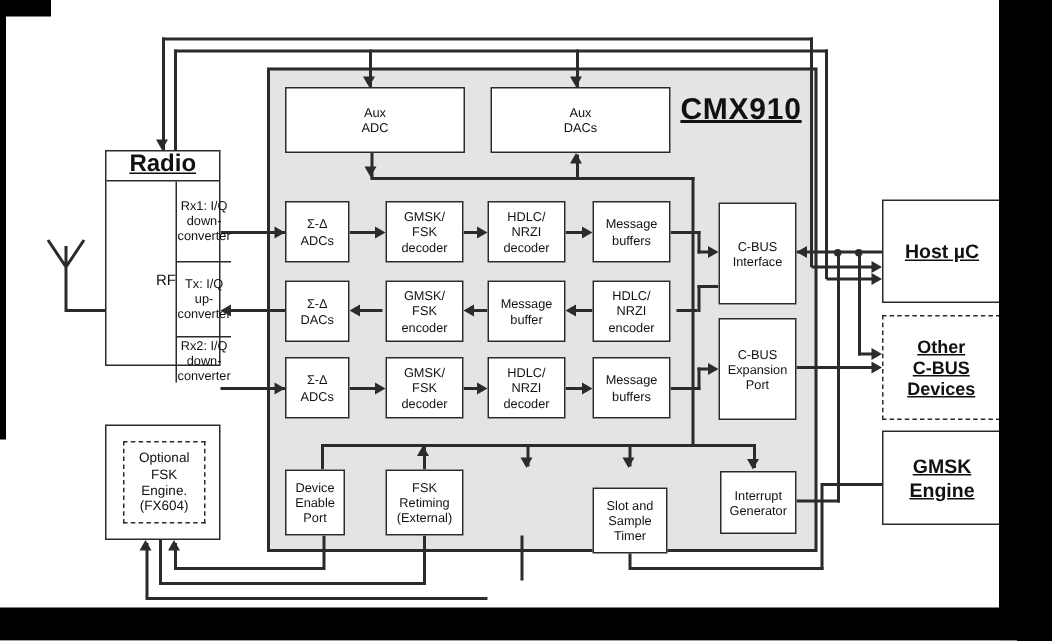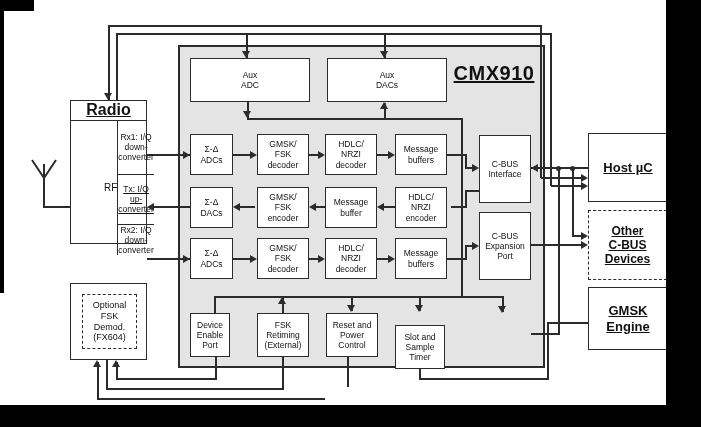--- a/index.html
+++ b/index.html
@@ -69,49 +69,48 @@
   <div class="blk" style="left:479px;top:212px;width:52px;height:68px;">C-BUS
 Expansion
 Port</div>
 
   <div class="blk" style="left:190px;top:313px;width:40px;height:44px;">Device
 Enable
 Port</div>
   <div class="blk" style="left:257px;top:313px;width:52px;height:44px;">FSK
 Retiming
 (External)</div>
-  <div class="blk" style="left:326px;top:313px;width:52px;height:44px;">Reset and
-Power
-Control</div>
   <div class="blk" style="left:395px;top:313px;width:50px;height:44px;margin-top:12px;">Slot and
 Sample
 Timer</div>
+  <div class="blk" style="left:480px;top:314px;width:51px;height:42px;">Interrupt
+Generator</div>
 
   <div class="blk" style="left:70px;top:100px;width:77px;height:144px;padding:0;align-items:stretch;justify-content:flex-start;flex-direction:column;">
     <div class="bold" style="height:26px;border-bottom:1.5px solid #2b2b2b;display:flex;align-items:center;justify-content:center;font-size:16px;">Radio</div>
     <div style="flex:1;display:flex;">
       <div style="width:24px;border-right:1.5px solid #2b2b2b;display:flex;align-items:center;justify-content:center;font-size:10px;margin-left:33px;">RF</div>
       <div style="flex:1;display:flex;flex-direction:column;">
         <div style="height:53px;border-bottom:1.5px solid #2b2b2b;display:flex;align-items:center;justify-content:center;">Rx1: I/Q
 down-
 converter</div>
-        <div style="height:49px;border-bottom:1.5px solid #2b2b2b;display:flex;align-items:center;justify-content:center;text-decoration:underline;">Tx: I/Q
+        <div style="height:49px;border-bottom:1.5px solid #2b2b2b;display:flex;align-items:center;justify-content:center;">Tx: I/Q
 up-
 converter</div>
         <div style="flex:1;display:flex;align-items:center;justify-content:center;">Rx2: I/Q
 down-
 converter</div>
       </div>
     </div>
   </div>
 
   <div class="blk" style="left:70px;top:283px;width:77px;height:77px;"></div>
   <div class="blk dashed" style="left:82px;top:294px;width:55px;height:55px;font-size:9px;z-index:11;">Optional
 FSK
-Demod.
+Engine.
 (FX604)</div>
 
   <div class="blk bold" style="left:588px;top:133px;width:80px;height:69px;font-size:13px;">Host µC</div>
   <div class="blk bold dashed" style="left:588px;top:210px;width:79px;height:70px;font-size:12px;">Other
 C-BUS
 Devices</div>
   <div class="blk bold" style="left:588px;top:287px;width:80px;height:63px;font-size:13px;">GMSK
 Engine</div>
 
 

